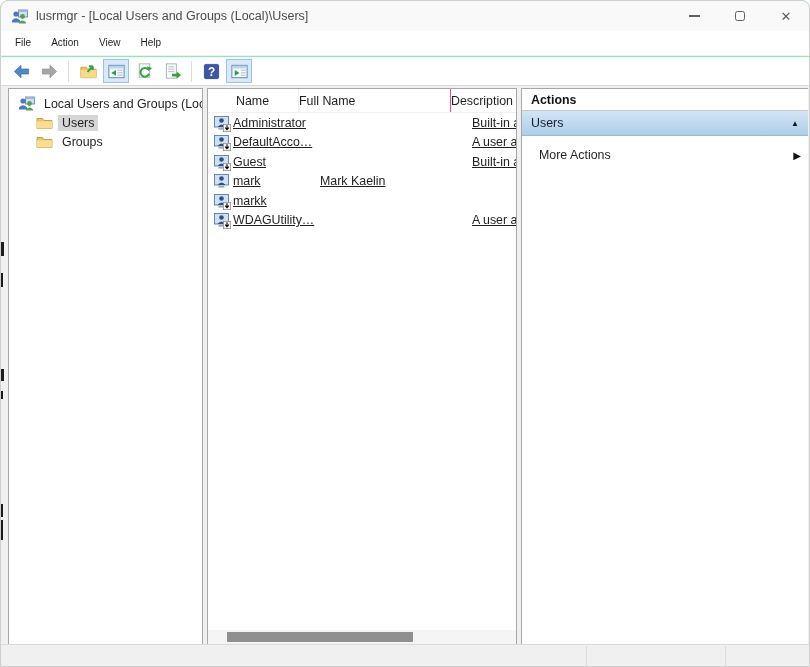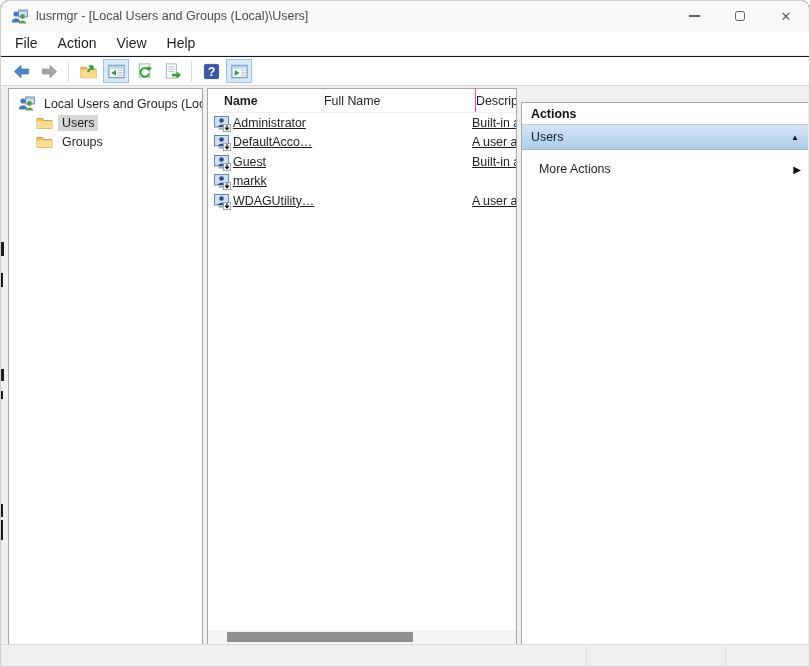--- a/index.html
+++ b/index.html
@@ -1,63 +1,63 @@
 <!DOCTYPE html>
 <html><head>
 <meta charset="utf-8">
 <style>
   * { box-sizing: border-box; }
   html,body { margin:0; padding:0; background:#ffffff; font-family:"Liberation Sans",sans-serif; }
-  .window{ position:relative; width:810px; height:667px; background:#0f172a;
+  .window{ position:relative; width:810px; height:667px; background:#86efac;
            border:1px solid #cfcfcf; border-radius:8px 8px 0 0; overflow:hidden; }
 
   
   .titlebar{ position:absolute; left:0; top:0; width:100%; height:30px; background:#f9f9f9;
              display:flex; align-items:center; padding-left:10px; }
   .app-icon{ width:17px; height:15px; margin-right:8px; flex:0 0 auto; }
   .title-text{ font-size:12.5px; color:#4b4b4b; white-space:nowrap; }
   .win-controls{ position:absolute; right:0; top:0; height:30px; display:flex; align-items:center; }
   .wc{ width:46px; height:30px; display:flex; align-items:center; justify-content:center; cursor:default; }
   .wc-min{ width:11px; height:1.4px; background:#5f5f5f; display:block; }
   .wc-max{ width:10px; height:10px; border:1.3px solid #5f5f5f; border-radius:2.5px; display:block; }
   .wc-close-glyph{ font-size:13px; color:#5f5f5f; line-height:1; }
 
   
   .menubar{ position:absolute; left:0; top:30px; width:100%; height:25px; background:#ffffff;
             display:flex; align-items:center; padding-left:4px; border-bottom:1px solid #efefef; }
-  .menu-item{ font-size:14px; color:#1f1f1f; padding:0 10px; line-height:24px; }
+  .menu-item{ font-size:10px; color:#1f1f1f; padding:0 10px; line-height:24px; }
 
   
   .toolbar{ position:absolute; left:0; top:56px; width:100%; height:29px; background:#ffffff;
             display:flex; align-items:center; padding-left:6px; border-bottom:1px solid #d8d8d8; }
   .tb-btn{ width:26px; height:24px; display:flex; align-items:center; justify-content:center;
            border:1px solid transparent; margin:0 1px; }
   .tb-btn svg{ width:19px; height:19px; display:block; }
   .tb-active{ background:#d8e9f7; border-color:#9cc3e5; }
   .tb-sep{ width:1px; height:21px; background:#dcdcdc; margin:0 5px; flex:0 0 auto; }
 
   
   .content-bg{ position:absolute; left:0; top:85px; width:100%; height:560px; background:#f0f0f0; }
   .panel{ position:absolute; background:#ffffff; border:1px solid #a7a7a7; }
   .tree-panel{ left:7px; top:87px; width:195px; height:557px; padding-top:5px; overflow:hidden; }
   .list-panel{ left:206px; top:87px; width:310px; height:557px; overflow:hidden; }
-  .actions-panel{ left:520px; top:101px; width:287px; height:557px; border-right:none; overflow:hidden; }
+  .actions-panel{ left:520px; top:87px; width:287px; height:557px; border-right:none; overflow:hidden; }
 
   
   .tree-row{ display:flex; align-items:center; height:19px; font-size:12.4px; color:#1f1f1f; white-space:nowrap; }
   .tree-root{ padding-left:9px; }
   .tree-child{ padding-left:27px; }
   .tree-row svg{ width:17px; height:15px; margin-right:5px; flex:0 0 auto; }
   .tree-label{ padding:1px 4px; border-radius:1px; }
   .tree-child.selected .tree-label{ background:#d6d6d6; }
 
   
   .list-header{ display:flex; height:24px; align-items:center; font-size:12.4px; color:#1f1f1f;
                 border-bottom:1px solid #f0f0f0; white-space:nowrap; }
-  .lh-name{ width:116px; padding-left:16px; border-right:1px solid #f0f0f0; height:100%; display:flex; align-items:center;font-weight:bold; }
+  .lh-name{ width:91px; padding-left:28px; border-right:1px solid #f0f0f0; height:100%; display:flex; align-items:center; }
   .lh-full{ width:152px; padding-left:0; border-right:1px solid #ec4899; height:100%; display:flex; align-items:center; }
   .lh-desc{ flex:1; padding-left:0; height:100%; display:flex; align-items:center; overflow:hidden; }
   .lrow{ display:flex; align-items:center; height:19.5px; font-size:12.4px; color:#1f1f1f; white-space:nowrap;text-decoration:underline; }
   .user-icon{ position:relative; width:15px; height:14px; margin-left:6px; margin-right:4px; flex:0 0 auto; }
   .user-icon svg{ width:15px; height:14px; display:block; }
   .user-icon .badge{ display:none; position:absolute; right:-2px; bottom:-2px; width:8px; height:8px; }
   .lrow.disabled .user-icon .badge{ display:block; }
   .lc-name{ width:87px; overflow:hidden; }
   .lc-full{ width:152px; overflow:hidden; }
   .lc-desc{ flex:1; overflow:hidden; }
@@ -270,20 +270,34 @@
             </svg>
             <svg class="badge" viewBox="0 0 8 8">
               <rect x="0.3" y="0.3" width="7.4" height="7.4" fill="#f2f2f2" stroke="#777" stroke-width="0.6"></rect>
               <path d="M4 1.2 v4 M2.2 3.6 L4 5.6 L5.8 3.6" stroke="#000" stroke-width="1.1" fill="none"></path>
             </svg>
           </span>
           <span class="lc-name">Guest</span>
           <span class="lc-full"></span>
           <span class="lc-desc">Built-in a</span>
         </div>
+        <div class="lrow">
+          <span class="user-icon">
+            <svg viewBox="0 0 15 14">
+              <rect x="0.5" y="0.5" width="14" height="10.5" fill="#cfe0f2" stroke="#5a7ba6" stroke-width="0.9"></rect>
+              <circle cx="7.5" cy="4.5" r="2.3" fill="#2e4f86"></circle>
+              <path d="M3.5 11 q4 -5 8 0 Z" fill="#2e4f86"></path>
+              <rect x="4.5" y="12" width="6" height="1.6" fill="#9aa7b5"></rect>
+            </svg>
+
+          </span>
+          <span class="lc-name">mark</span>
+          <span class="lc-full">Mark Kaelin</span>
+          <span class="lc-desc"></span>
+        </div>
         <div class="lrow disabled">
           <span class="user-icon">
             <svg viewBox="0 0 15 14">
               <rect x="0.5" y="0.5" width="14" height="10.5" fill="#cfe0f2" stroke="#5a7ba6" stroke-width="0.9"></rect>
               <circle cx="7.5" cy="4.5" r="2.3" fill="#2e4f86"></circle>
               <path d="M3.5 11 q4 -5 8 0 Z" fill="#2e4f86"></path>
               <rect x="4.5" y="12" width="6" height="1.6" fill="#9aa7b5"></rect>
             </svg>
             <svg class="badge" viewBox="0 0 8 8">
               <rect x="0.3" y="0.3" width="7.4" height="7.4" fill="#f2f2f2" stroke="#777" stroke-width="0.6"></rect>

